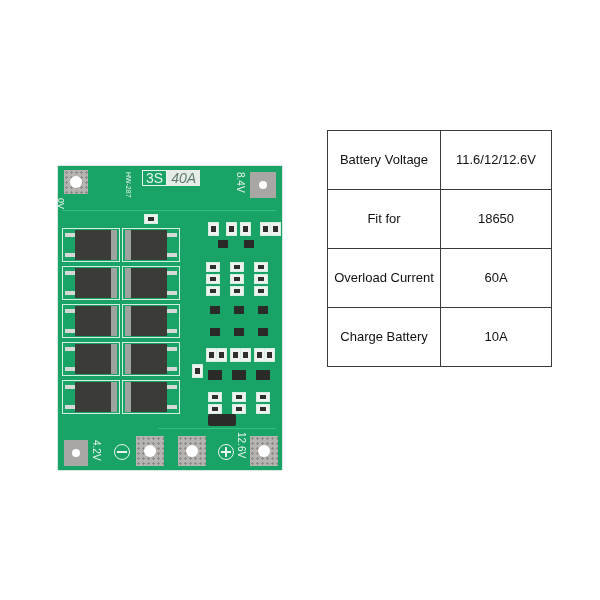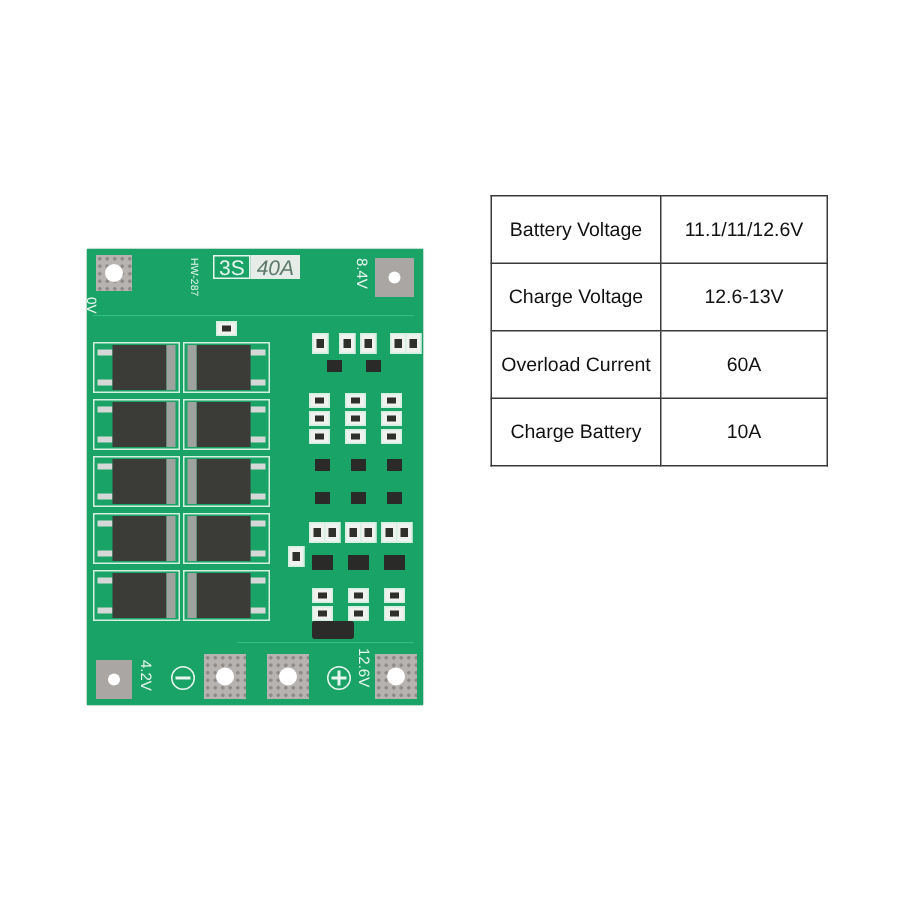--- a/index.html
+++ b/index.html
@@ -32,21 +32,21 @@
   .diode { position: absolute; left: 178px; top: 272px; width: 28px; height: 12px; background: #2b2b29; border-radius: 2px; }
   .sym { position: absolute; width: 14px; height: 14px; border: 1.5px solid #e8f5ee; border-radius: 50%; }
   .sym::before { content: ""; position: absolute; left: 2px; right: 2px; top: 6px; height: 1.5px; background: #e8f5ee; }
   .sym.plus::after { content: ""; position: absolute; top: 2px; bottom: 2px; left: 6px; width: 1.5px; background: #e8f5ee; }
 
   
   .spec { position: absolute; left: 327px; top: 130px; width: 225px; border-collapse: collapse; }
   .spec td { border: 1px solid #3a3a3a; text-align: center; vertical-align: middle; font-size: 13px; color: #111; padding: 0; line-height: 16px; }
   .spec td.k { width: 112px; }
   .spec td.k.multi { text-align: left; padding-left: 17px; }
-  .spec tr { height: 45px; }
+  .spec tr { height: 59px; }
 </style>
 </head>
 <body>
 
 <div class="pcb">
 
   <div class="pad" style="left:6px;top:4px;width:24px;height:24px;">
       <div class="hole"></div>
     </div>
 
@@ -182,25 +182,25 @@
   <div class="smd h" style="left:150px;top:238px;"></div>
   <div class="smd h" style="left:174px;top:238px;"></div>
   <div class="smd h" style="left:198px;top:238px;"></div>
   <div class="diode" style="left:150px;top:248px;"></div>
 </div>
 
 <table class="spec">
   <tbody>
       <tr>
     <td class="k">Battery Voltage</td>
-    <td>11.1/11/12.6V</td>
+    <td>11.6/12/12.6V</td>
   </tr>
   <tr>
-    <td class="k">Charge Voltage</td>
-    <td>12.6-13V</td>
+    <td class="k">Fit for</td>
+    <td>18650</td>
   </tr>
   <tr>
     <td class="k">Overload Current</td>
     <td>60A</td>
   </tr>
   <tr>
     <td class="k">Charge Battery</td>
     <td>10A</td>
   </tr>
 </tbody>

